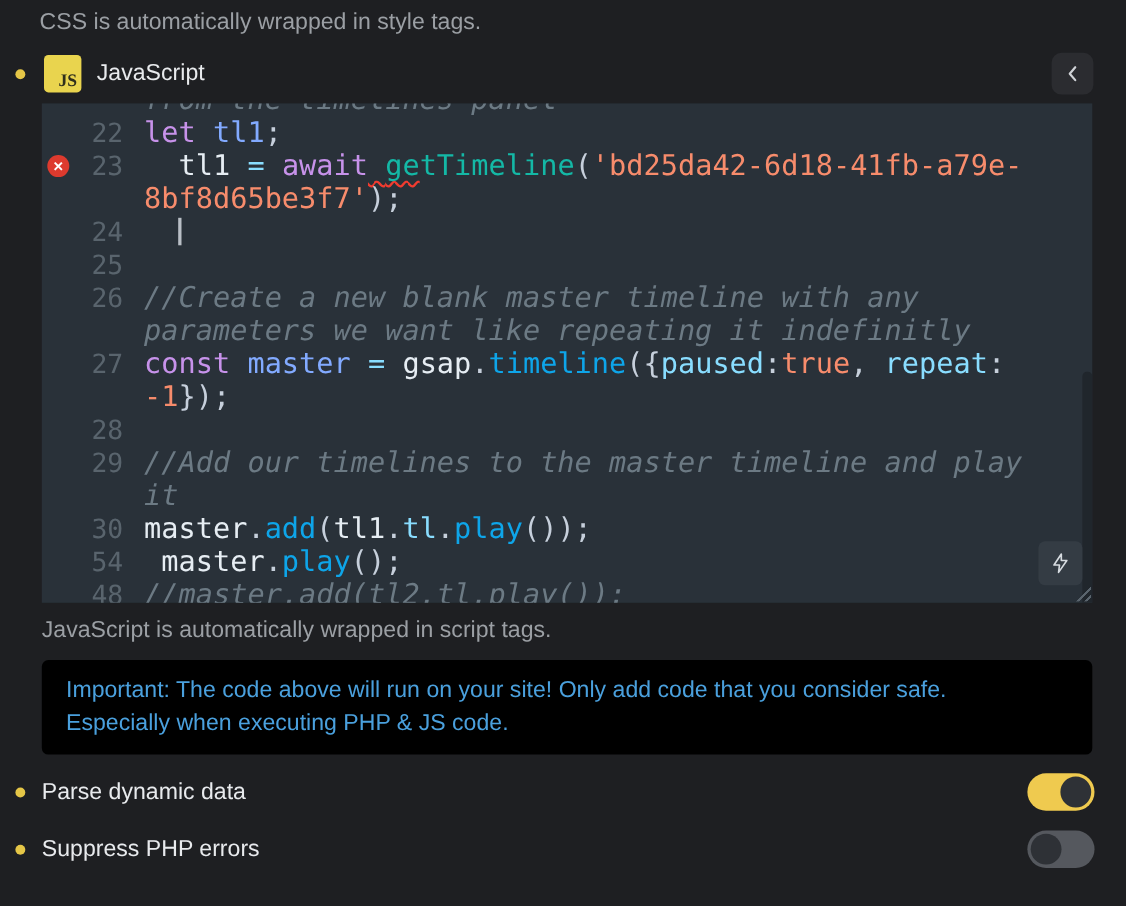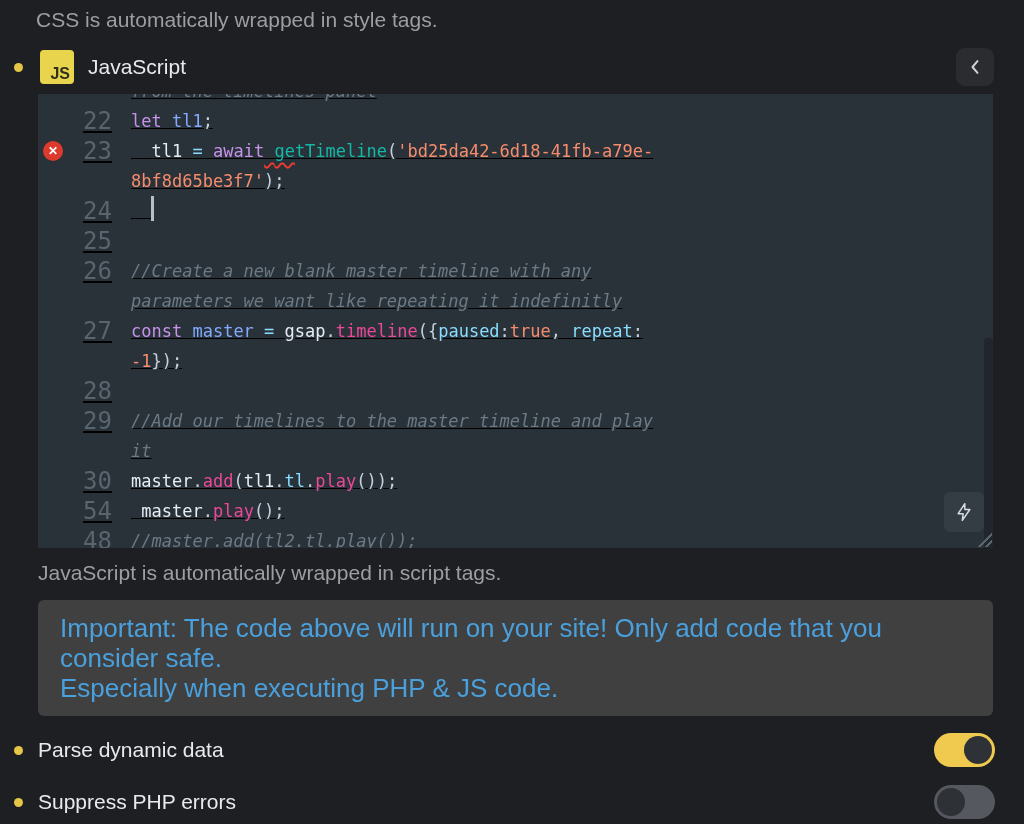--- a/index.html
+++ b/index.html
@@ -16,63 +16,62 @@
   .js-note{margin:13px 30px 0 38px;}
 
   
   .header-row{
     margin:14px 30px 0 0;padding-left:14px;height:42px;
     display:flex;align-items:center;
   }
   .dot{width:9px;height:9px;border-radius:50%;background:#e5c647;flex:0 0 auto;}
   .js-badge{
     margin-left:17px;width:34px;height:34px;border-radius:4px;
-    background:#e9d44e;position:relative;flex:0 0 auto;
+    background:#e9d44e;position:relative;flex:0 0 auto;font-family:Liberation Serif, serif;
   }
   .js-badge span{
     position:absolute;right:4px;bottom:1px;
     font-size:16px;font-weight:700;color:#2f2f1c;
   }
   .section-title{margin-left:14px;font-size:21px;color:#e8eaed;text-align:center;}
   .collapse-btn{
     margin-left:auto;width:38px;height:38px;border-radius:9px;
     background:#2b2c30;display:flex;align-items:center;justify-content:center;
     cursor:pointer;
   }
 
   
   .editor{
     margin:6px 31px 0 38px;height:454px;background:#293139;
     overflow:hidden;position:relative;
   }
   .code-pane{
     margin-top:-18px;
     font-family:"DejaVu Sans Mono", monospace;
-    text-decoration:underline;
   }
   .cm-row{display:flex;height:30px;line-height:30px;}
   .cm-gutter{
     flex:0 0 78px;box-sizing:border-box;text-align:right;padding-right:4px;
     color:#59646d;font-size:24px;position:relative;
   }
   .err-badge{
     position:absolute;left:5px;top:5px;width:20px;height:20px;border-radius:50%;
     background:#dd3a2e;color:#fff;font-size:12px;font-weight:700;
     line-height:20px;text-align:center;
     font-family:"Liberation Sans",sans-serif;
   }
   .cm-code{
-    padding-left:15px;font-size:17px;white-space:pre;color:#dfe5ec;
+    padding-left:15px;font-size:26px;white-space:pre;color:#dfe5ec;
   }
   .cm-code .kw{color:#c792ea;}
   .cm-code .def{color:#82aaff;}
   .cm-code .vr{color:#e6edf3;}
   .cm-code .op{color:#89ddff;}
   .cm-code .pun{color:#c6cfdb;}
-  .cm-code .fn{color:#ec4899;}
+  .cm-code .fn{color:#0ea5e9;}
   .cm-code .fnerr{color:#14b8a6;}
   .cm-code .str{color:#f78c6c;}
   .cm-code .atom{color:#f78c6c;}
   .cm-code .num{color:#f78c6c;}
   .cm-code .prop{color:#89ddff;}
   .cm-code .com{color:#6c7a84;font-style:italic;}
   .cm-code .pln{color:#dfe5ec;}
   .cm-code .sq{
     text-decoration:underline;text-decoration-style:wavy;
     text-decoration-color:#f23b2f;text-decoration-thickness:2px;
@@ -92,22 +91,22 @@
     justify-content:center;cursor:pointer;
   }
   .resize-grip{
     position:absolute;right:1px;bottom:1px;width:17px;height:17px;
     background:repeating-linear-gradient(-45deg,transparent,transparent 3px,#5a646d 3px,#5a646d 5px);
     clip-path:polygon(100% 0,100% 100%,0 100%);
   }
 
   
   .warning{
-    margin:15px 31px 0 38px;background:#404040;border-radius:6px;
-    padding:13px 22px;color:#4aa0dd;font-size:26px;line-height:30px;
+    margin:15px 31px 0 38px;background:#000000;border-radius:6px;
+    padding:13px 22px;color:#4aa0dd;font-size:21px;line-height:30px;
   }
 
   
   .toggles{margin-top:8px;}
   .toggle-row{
     display:flex;align-items:center;height:52px;
     padding-left:14px;padding-right:29px;
   }
   .toggle-label{margin-left:15px;font-size:21px;color:#e8eaed;}
   .switch{

